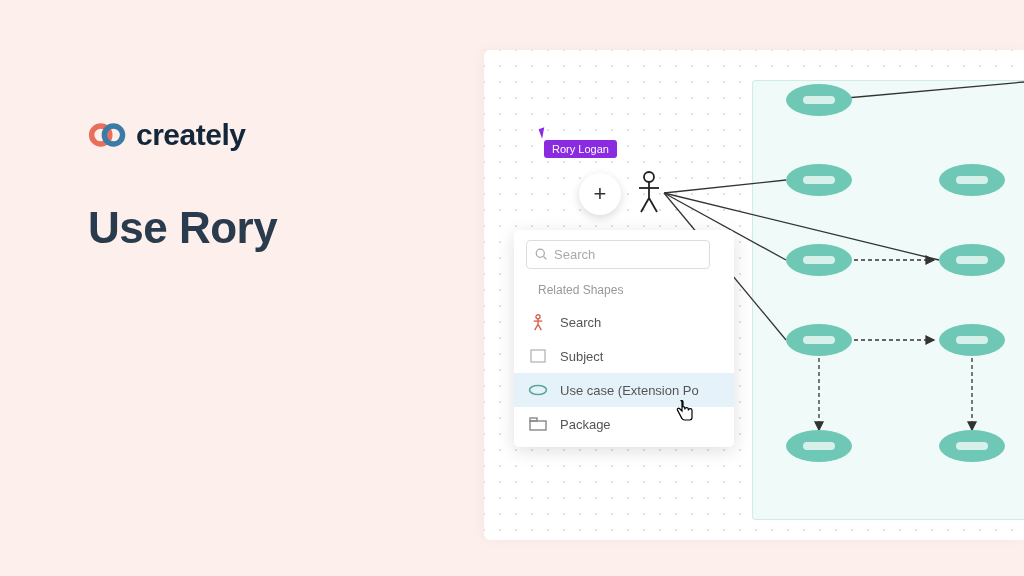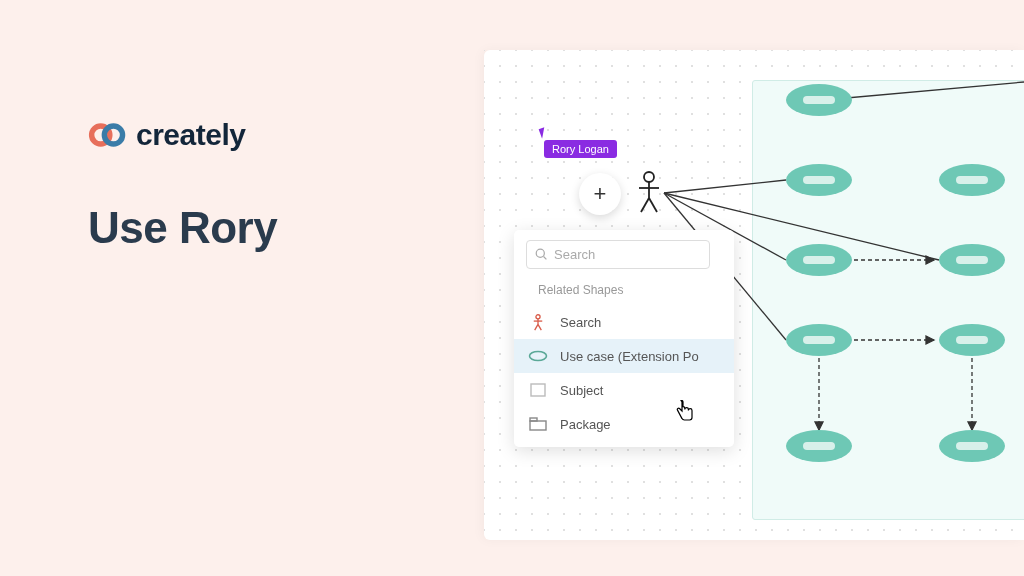--- a/index.html
+++ b/index.html
@@ -268,36 +268,36 @@
             <circle cx="6" cy="3" r="2.2" fill="none" stroke="#d95c4a" stroke-width="1.4"></circle>
             <line x1="6" y1="5.2" x2="6" y2="11" stroke="#d95c4a" stroke-width="1.4"></line>
             <line x1="1.5" y1="7.5" x2="10.5" y2="7.5" stroke="#d95c4a" stroke-width="1.4"></line>
             <line x1="6" y1="11" x2="2.5" y2="17" stroke="#d95c4a" stroke-width="1.4"></line>
             <line x1="6" y1="11" x2="9.5" y2="17" stroke="#d95c4a" stroke-width="1.4"></line>
           </svg>
       </span>
       <span>Search</span>
     </div>
 
+    <div class="shape-row">
+      <span class="shape-glyph">
+        <svg width="16" height="14">
+            <rect x="1" y="1" width="14" height="12" fill="none" stroke="#bbb" stroke-width="1.4"></rect>
+          </svg>
+      </span>
+      <span>Subject</span>
+    </div>
+
     <div class="shape-row selected">
       <span class="shape-glyph">
         <svg width="20" height="12">
             <ellipse cx="10" cy="6" rx="8.5" ry="4.5" fill="none" stroke="#5aa897" stroke-width="1.6"></ellipse>
           </svg>
       </span>
       <span>Use case (Extension Po</span>
-    </div>
-
-    <div class="shape-row">
-      <span class="shape-glyph">
-        <svg width="16" height="14">
-            <rect x="1" y="1" width="14" height="12" fill="none" stroke="#bbb" stroke-width="1.4"></rect>
-          </svg>
-      </span>
-      <span>Subject</span>
     </div>
 
     <div class="shape-row">
       <span class="shape-glyph">
         <svg width="18" height="14">
             <rect x="1" y="4" width="16" height="9" fill="none" stroke="#888" stroke-width="1.4"></rect>
             <rect x="1" y="1" width="7" height="3" fill="none" stroke="#888" stroke-width="1.4"></rect>
           </svg>
       </span>
       <span>Package</span>

